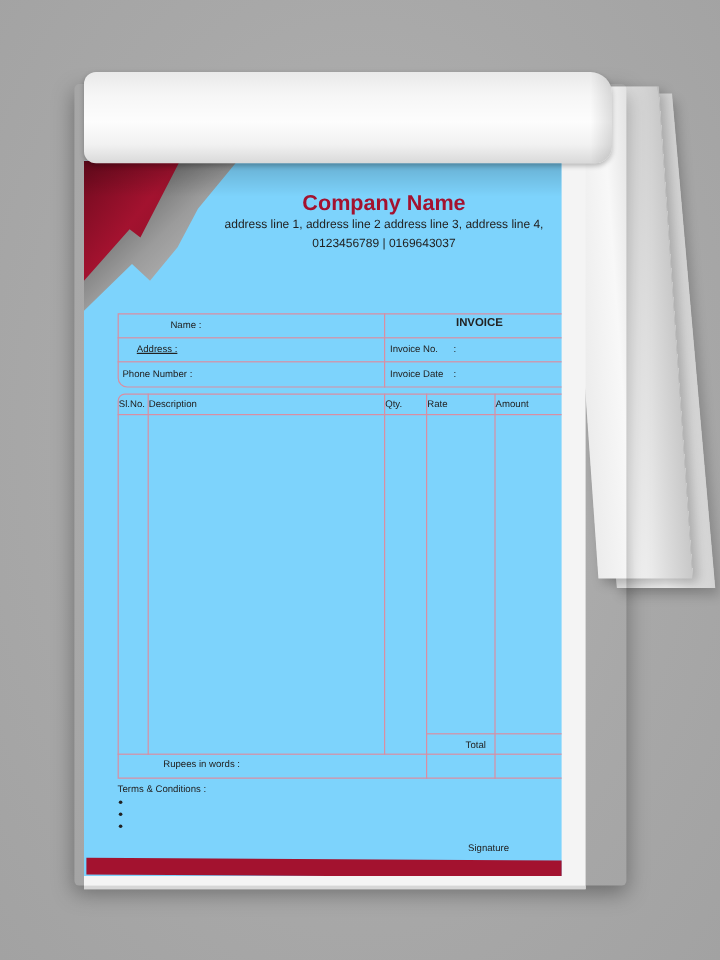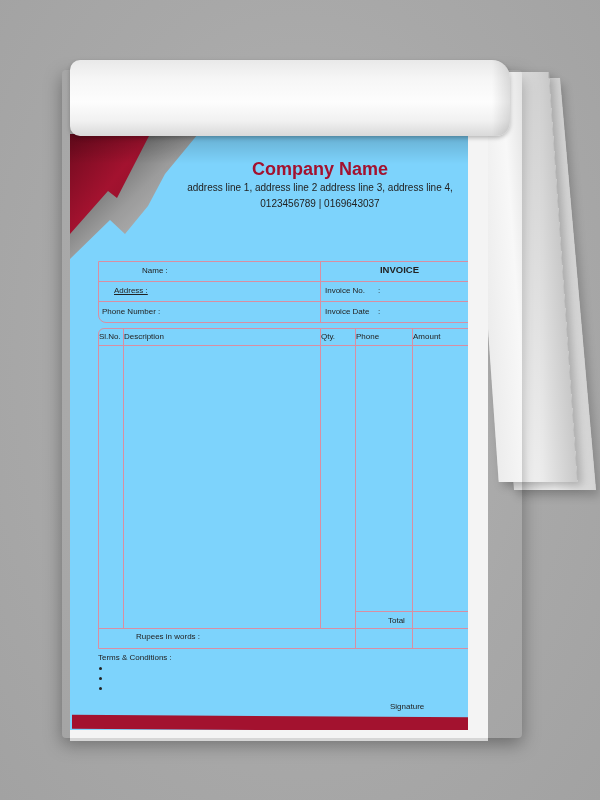--- a/index.html
+++ b/index.html
@@ -137,21 +137,21 @@
   <div class="line-v" style="left:53px; top:194px; height:301px;"></div>
   <div class="line-v" style="left:250px; top:194px; height:301px;"></div>
   <div class="line-v" style="left:285px; top:194px; height:321px;"></div>
   <div class="line-v" style="left:342px; top:194px; height:321px;"></div>
   <div class="line-h" style="left:285px; top:477px; width:124px;"></div>
   <div class="line-h" style="left:28px; top:494px; width:381px;"></div>
 
   <div class="th" style="left:29px; width:24px; top:198px;">Sl.No.</div>
   <div class="th" style="left:54px; width:196px; top:198px;">Description</div>
   <div class="th" style="left:251px; width:34px; top:198px;">Qty.</div>
-  <div class="th" style="left:286px; width:56px; top:198px;">Phone</div>
+  <div class="th" style="left:286px; width:56px; top:198px;">Rate</div>
   <div class="th" style="left:343px; width:66px; top:198px;">Amount</div>
 
   <div class="lbl" style="left:318px; top:482px;">Total</div>
   <div class="lbl" style="left:34px; top:498px;margin-left:32px;">Rupees in words :</div>
 
   <div class="terms">Terms &amp; Conditions :</div>
   <div class="bullet" style="top:533px;"></div>
   <div class="bullet" style="top:543px;"></div>
   <div class="bullet" style="top:553px;"></div>
 

